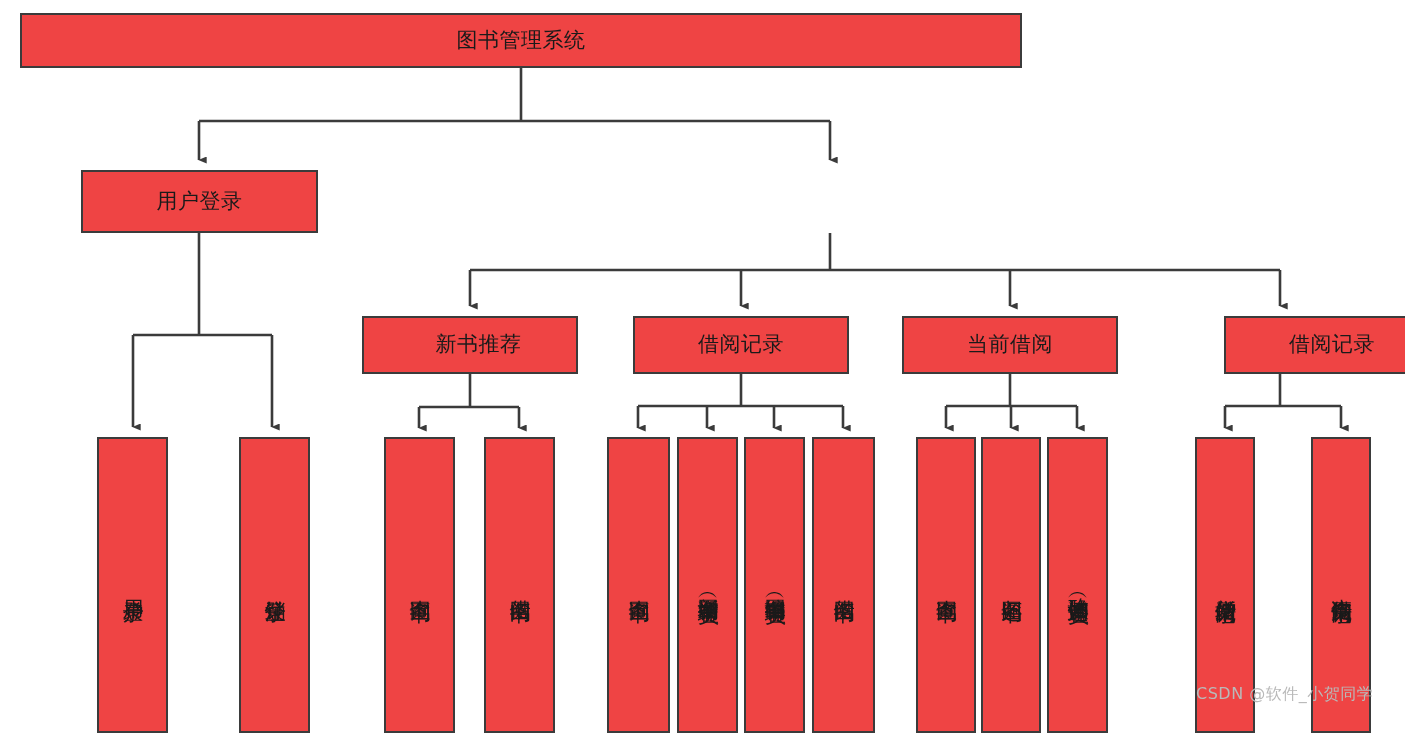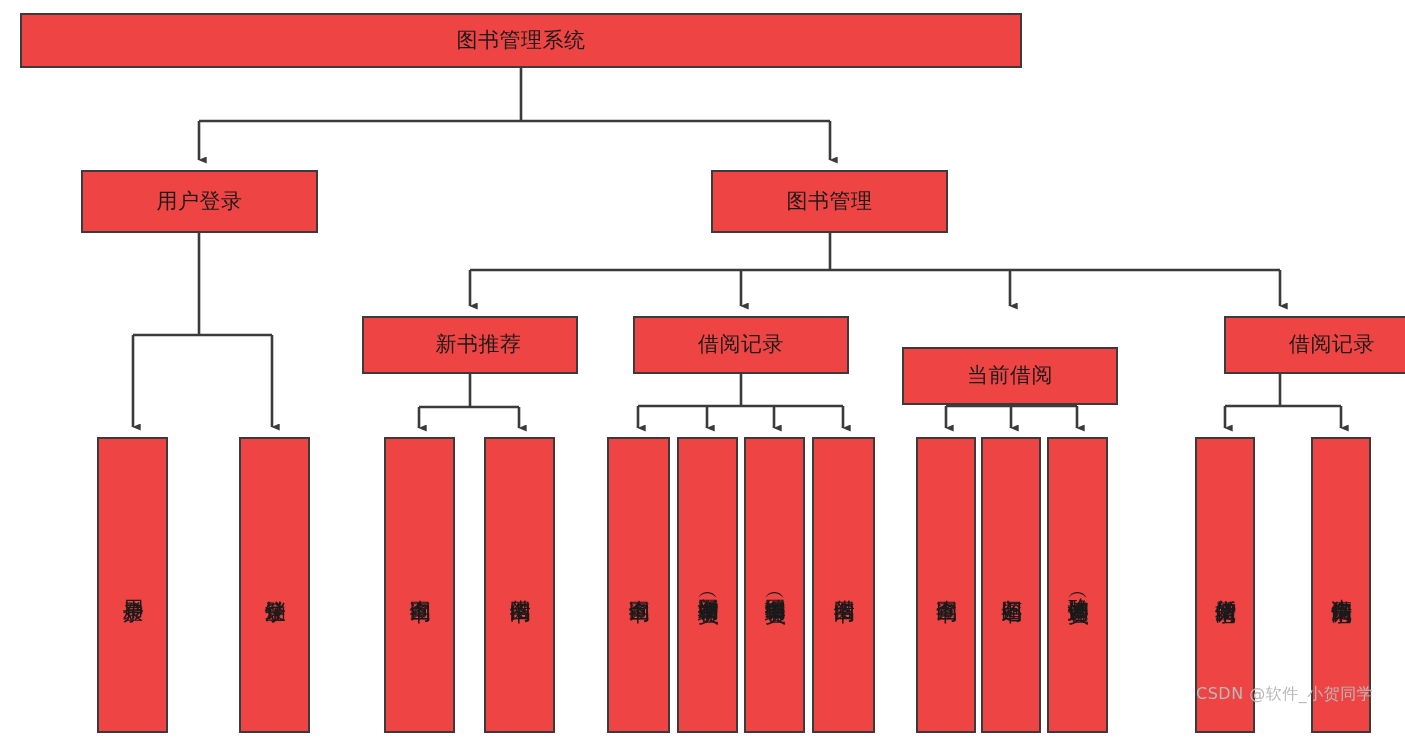--- a/index.html
+++ b/index.html
@@ -115,31 +115,28 @@
     </g>
   </svg>
 
   <div class="node h" style="left: 20px; top: 13px; width: 1002px; height: 55px;">
     <span class="label">图书管理系统</span>
   </div>
 
   <div class="node h" style="left: 81px; top: 170px; width: 237px; height: 63px;">
     <span class="label">用户登录</span>
   </div>
-  <div class="node h" style="left: 711px; top: 170px; width: 237px; height: 63px;">
-    <span class="label">图书管理</span>
-  </div>
 
   <div class="node h" style="left: 362px; top: 316px; width: 216px; height: 58px; padding-left: 17px;">
     <span class="label">新书推荐</span>
   </div>
   <div class="node h" style="left: 633px; top: 316px; width: 216px; height: 58px;">
     <span class="label">借阅记录</span>
   </div>
-  <div class="node h" style="left: 902px; top: 316px; width: 216px; height: 58px; margin-top: 31px;">
+  <div class="node h" style="left: 902px; top: 316px; width: 216px; height: 58px;">
     <span class="label">当前借阅</span>
   </div>
   <div class="node h" style="left: 1224px; top: 316px; width: 216px; height: 58px;">
     <span class="label">借阅记录</span>
   </div>
 
   <div class="node v" style="left: 97px; top: 437px; width: 71px; height: 296px;">
     <span class="label">用户登录</span>
   </div>
   <div class="node v" style="left: 239px; top: 437px; width: 71px; height: 296px;">

